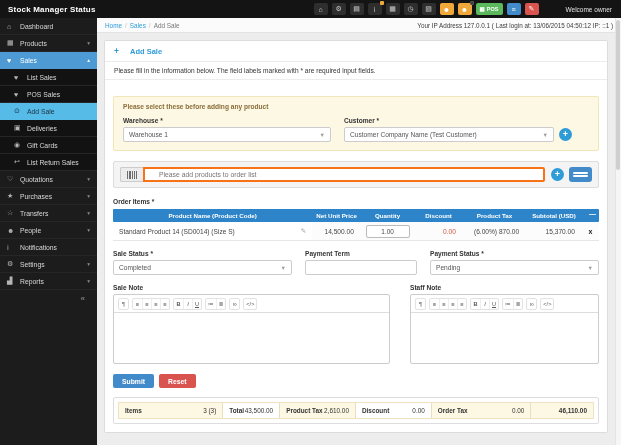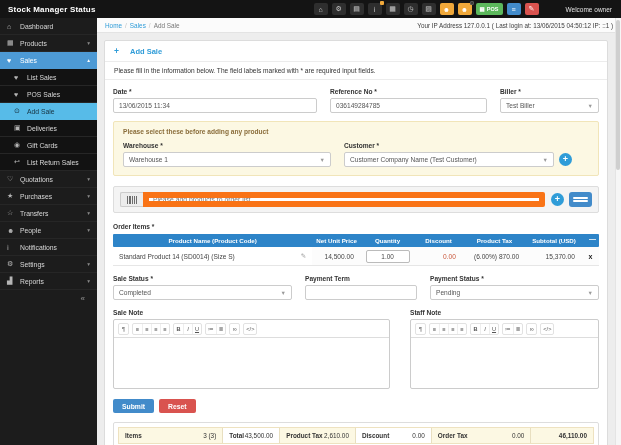--- a/index.html
+++ b/index.html
@@ -60,21 +60,21 @@
   .select { display:flex; align-items:center; justify-content:space-between; padding:0 5px; cursor:pointer; }
   .select .caret { color:#999; font-size:5.5px; }
 
   .notice-box { background:var(--c-notice_bg,#FCF8E3); border:1px solid #f1e5b9; border-radius:2px; padding:6px 9px 8px; margin-top:8px; }
   .notice-text { color:var(--c-notice_text,#8A6D3B); font-size:6.6px; font-weight:bold; margin-bottom:7px; }
 
   .search-well { background:#f4f4f4; border:1px solid #ddd; border-radius:2px; padding:5px 6px; display:flex; align-items:center; margin-top:10px; }
   .igroup { display:flex; flex:1; }
   .addon { width:23px; height:15px; background:#ececec; border:1px solid #ccc; border-right:0; border-radius:2px 0 0 2px; display:flex; align-items:center; justify-content:center; }
   .barcode-ico { width:11px; height:8px; background:repeating-linear-gradient(90deg,#6d6d6d 0 1px,transparent 1px 2px,#6d6d6d 2px 3.5px,transparent 3.5px 4.5px); }
-  .search-input { flex:1; height:15px; border:6px solid #f97316; border-radius:0 2px 2px 0; padding:0 4px; font-size:6.8px; color:#555; font-family:"Liberation Sans",sans-serif; outline:none; }
+  .search-input { flex:1; height:15px; border:2px solid #f97316; border-radius:0 2px 2px 0; padding:0 14px; font-size:6.8px; color:#555; font-family:"Liberation Sans",sans-serif; outline:none; }
   .circle-plus { width:13px; height:13px; border-radius:50%; background:var(--c-accent,#2F9CD8); color:#fff; display:flex; align-items:center; justify-content:center; font-size:9px; font-weight:bold; cursor:pointer; flex-shrink:0; line-height:1; }
   .kbd-btn { width:23px; height:15px; background:var(--c-primary,#428BCA); border-radius:3px; display:flex; flex-direction:column; justify-content:center; align-items:center; gap:1.5px; margin-left:5px; cursor:pointer; flex-shrink:0; }
   .kbd-btn .kline { width:15px; height:2px; background:#fff; border-radius:1px; }
 
   .section-label { font-size:6.6px; font-weight:bold; color:#333; margin:10px 0 4px; }
   .items-table { width:100%; }
   .thead { display:flex; background:var(--c-table_header,#2D84C8); color:#fff; height:13px; align-items:center; font-size:6.2px; font-weight:bold; border-radius:1px; }
   .th { text-align:center; }
   .c-product { width:41%; } .c-price { width:10%; } .c-qty { width:11%; } .c-disc { width:10%; } .c-tax { width:13%; } .c-sub { width:11.5%; } .c-del { width:3.5%; }
   .trash-ico { width:5px; height:5px; background:#cfe3f2; border-radius:0 0 1px 1px; position:relative; margin:0 auto; }
@@ -251,39 +251,20 @@
   <div class="content">
     <div class="panel">
       <div class="panel-head">
         <span class="plus-ico">+</span>
         <span class="panel-title">Add Sale</span>
       </div>
       <div class="panel-desc">Please fill in the information below. The field labels marked with * are required input fields.</div>
 
       <div class="panel-body">
 
-        <div class="form-row">
-          <div class="fcol" style="width:204px;">
-            <span class="flabel">Date *</span>
-            <input class="tinput" type="text" value="13/06/2015 11:34" style="">
-          </div>
-          <div class="gap"></div>
-          <div class="fcol" style="width:157px;">
-            <span class="flabel">Reference No *</span>
-            <input class="tinput" type="text" value="036149284785" style="">
-          </div>
-          <div class="gap"></div>
-          <div class="fcol" style="flex:1;">
-            <span class="flabel">Biller *</span>
-            <div class="select">
-              <span>Test Biller</span>
-                <span class="caret">▼</span>
-            </div>
-          </div>
-        </div>
 
         <div class="notice-box">
           <div class="notice-text">Please select these before adding any product</div>
           <div class="form-row">
             <div class="fcol" style="width:208px;">
               <span class="flabel">Warehouse *</span>
               <div class="select">
                 <span>Warehouse 1</span>
                   <span class="caret">▼</span>
               </div>

